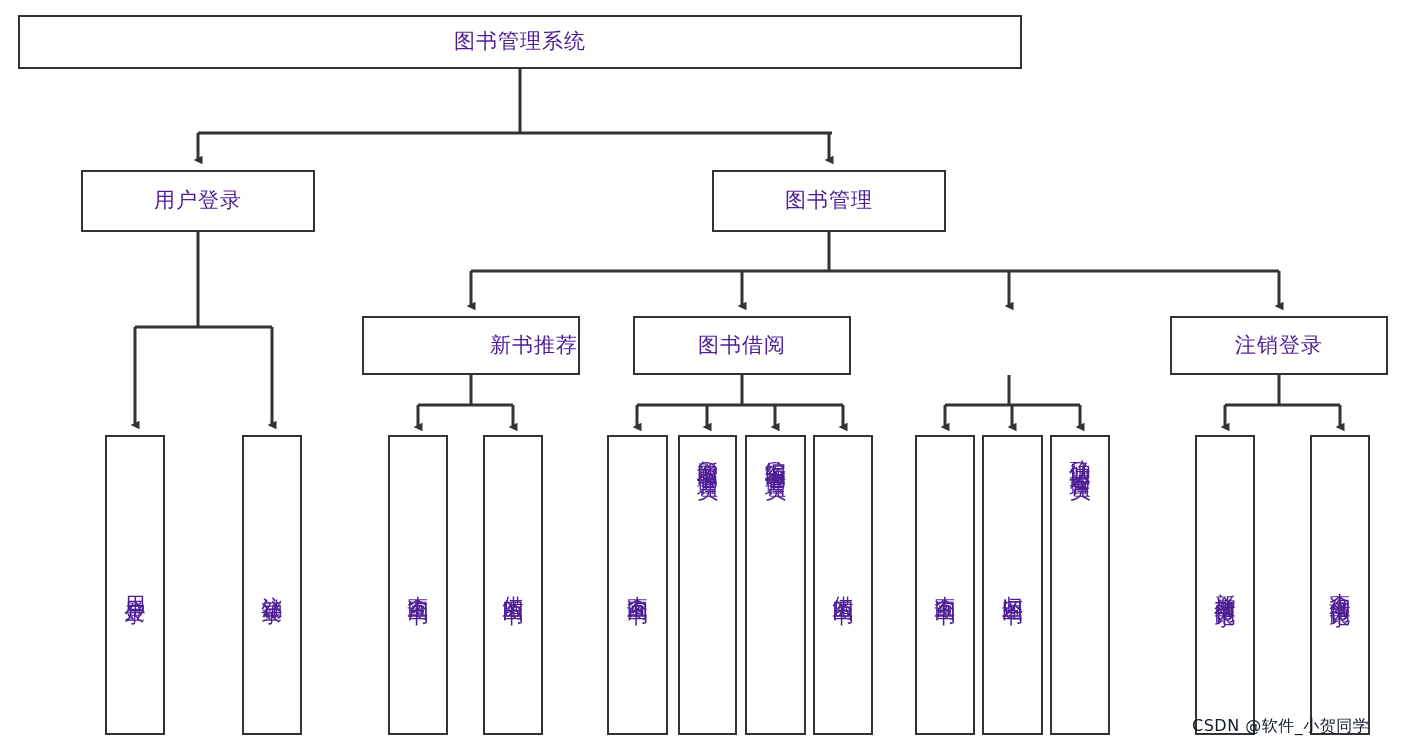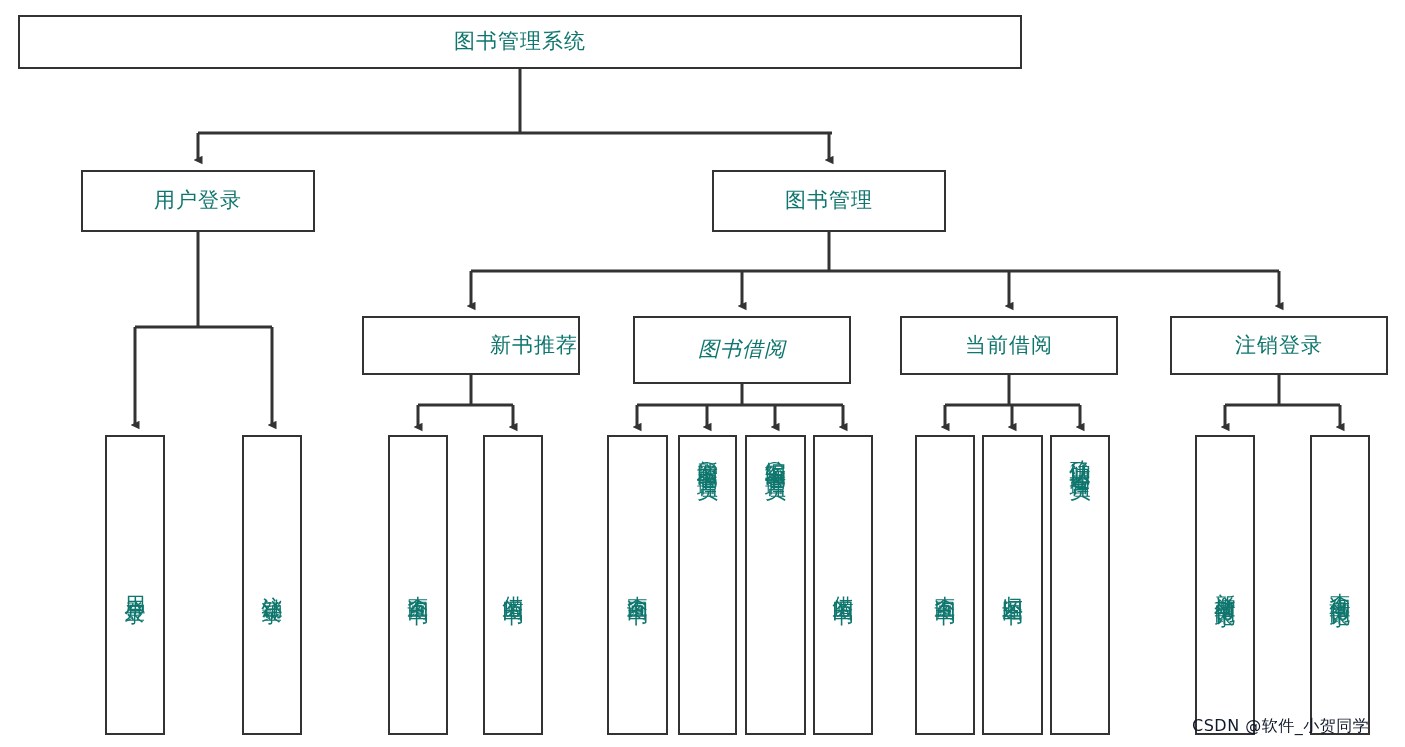--- a/index.html
+++ b/index.html
@@ -27,21 +27,21 @@
     height: 747px;
   }
   .node-box {
     position: absolute;
     box-sizing: border-box;
     border: 2px solid #333333;
     background: #ffffff;
     display: flex;
     align-items: center;
     justify-content: center;
-    color: #0f766e;
+    color: #4c1d95;
   }
   .node-h .node-label {
     font-size: 21px;
     line-height: 1.1;
     letter-spacing: 1px;
     white-space: nowrap;
   }
   .node-v {
     align-items: flex-start;
     justify-content: center;
@@ -130,25 +130,22 @@
   <div class="node-box node-h" style="left:81px; top:170px; width:234px; height:62px;">
     <span class="node-label">用户登录</span>
   </div>
   <div class="node-box node-h" style="left:712px; top:170px; width:234px; height:62px;">
     <span class="node-label">图书管理</span>
   </div>
 
   <div class="node-box node-h" style="left:362px; top:316px; width:218px; height:59px;justify-content:flex-end;">
     <span class="node-label">新书推荐</span>
   </div>
-  <div class="node-box node-h" style="left:633px; top:316px; width:218px; height:68px;font-style:italic;">
+  <div class="node-box node-h" style="left:633px; top:316px; width:218px; height:59px;">
     <span class="node-label">图书借阅</span>
-  </div>
-  <div class="node-box node-h" style="left:900px; top:316px; width:218px; height:59px;">
-    <span class="node-label">当前借阅</span>
   </div>
   <div class="node-box node-h" style="left:1170px; top:316px; width:218px; height:59px;">
     <span class="node-label">注销登录</span>
   </div>
 
   <div class="node-box node-v center-v" style="left:105px; top:435px; width:60px; height:300px;">
     <span class="node-label">用户登录</span>
   </div>
   <div class="node-box node-v center-v" style="left:242px; top:435px; width:60px; height:300px;">
     <span class="node-label">注销登录</span>

